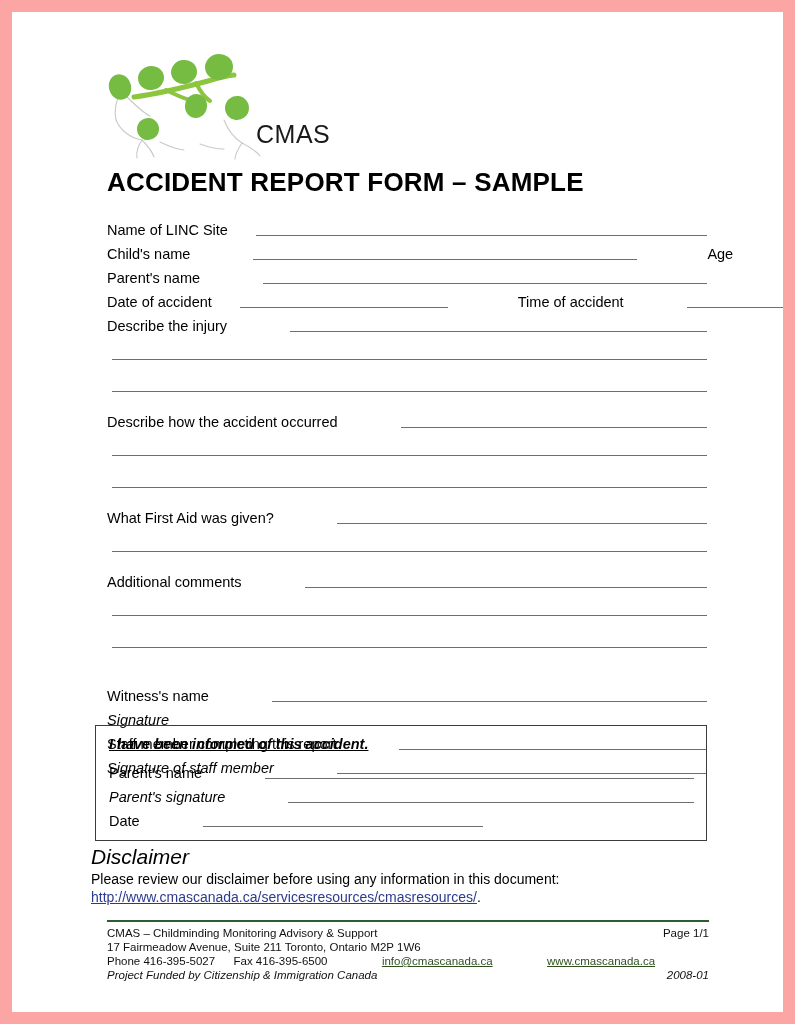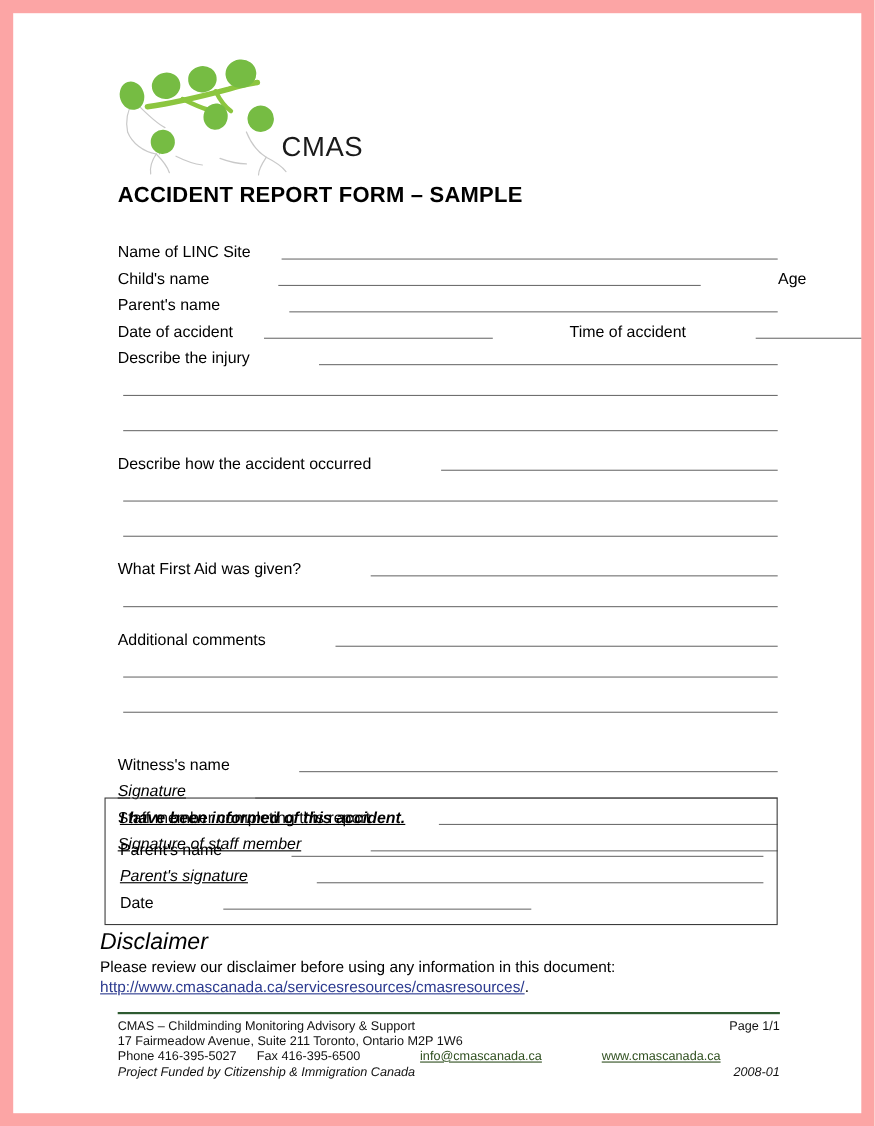--- a/index.html
+++ b/index.html
@@ -49,21 +49,21 @@
     letter-spacing: 0.5px;
     color: #1a1a1a;
     font-family: "Liberation Sans", sans-serif;
   }
 
   
   #form-title {
     position: absolute;
     left: 95px;
     top: 155px;
-    font-size: 20px;
+    font-size: 26px;
     font-weight: bold;
     font-variant: small-caps;
     letter-spacing: 0.2px;
     color: #000000;
     white-space: nowrap;
   }
 
   
   #form-body {
     position: absolute;
@@ -79,21 +79,21 @@
     align-items: flex-end;
     white-space: nowrap;
     gap: 28px;
   }
   .field-label {
     font-size: 14.5px;
     color: #000;
     line-height: 16px;
     padding-bottom: 1px;
   }
-  .field-label.italic { font-style: italic; text-decoration: underline; }
+  .field-label.italic { font-style: italic; }
 
   .rule {
     border-bottom: 1px solid #6f6f6f;
     height: 0;
     align-self: flex-end;
     margin-bottom: 3px;
   }
   .rule.grow { flex: 1 1 auto; }
   .gap-sm { width: 7px; flex: 0 0 auto; }
   .gap-md { width: 14px; flex: 0 0 auto; }

